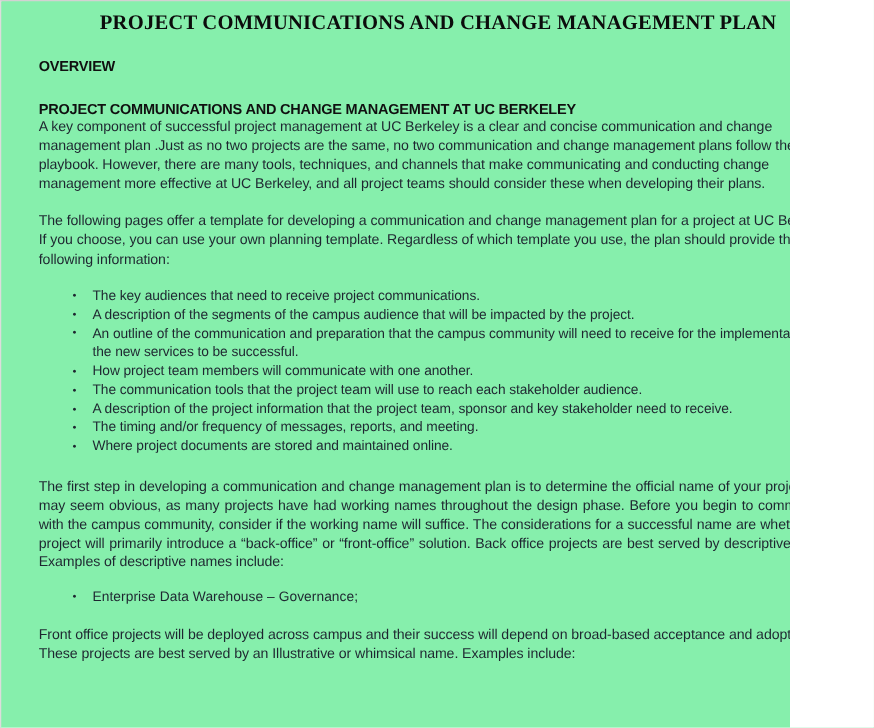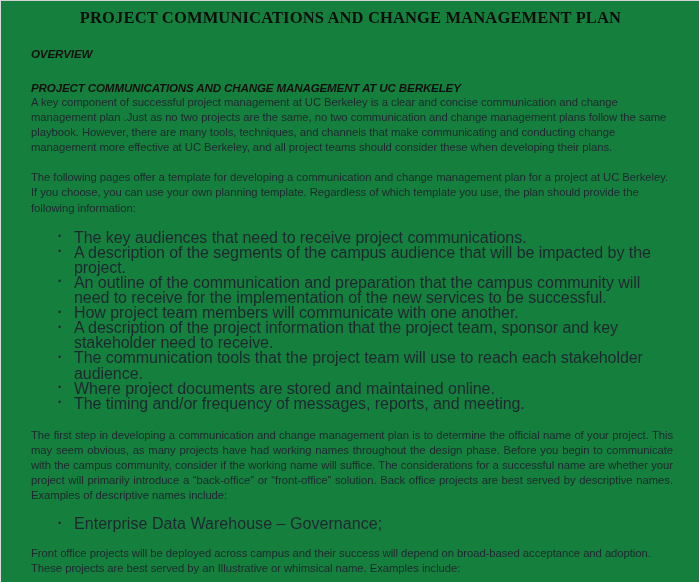--- a/index.html
+++ b/index.html
@@ -12,23 +12,23 @@
     height: 582px;
     overflow: hidden;
     font-family: "Liberation Sans", sans-serif;
     color: #1b1b1b;
     -webkit-font-smoothing: antialiased;
   }
 
   
   #page {
     position: relative;
-    width: 699px;
+    width: 632px;
     height: 582px;
-    background: #15803d;
+    background: #86efac;
     box-sizing: border-box;
     border-top: 1px solid #d2d2d2;
     border-left: 1px solid #dcdcdc;
     overflow: hidden;
   }
 
   #content {
     position: absolute;
     left: 0;
     top: 0;
@@ -56,21 +56,20 @@
   }
 
   h2.section-head {
     font-family: "Liberation Sans", sans-serif;
     font-weight: bold;
     font-size: 11.6px;
     letter-spacing: -0.15px;
     color: #101010;
     margin: 0;
     line-height: 14px;
-    font-style: italic;
   }
 
   h2.section-head.big {
     font-size: 13.2px;
     letter-spacing: -0.2px;
   }
 
   p.body {
     font-size: 11.3px;
     line-height: 15.1px;
@@ -98,21 +97,21 @@
   ul.bullets {
     list-style: none;
     margin: 0;
     padding: 0;
     margin-left: 57px;
     margin-right: 27px;
   }
   ul.bullets li {
     position: relative;
     padding-left: 16px;
-    font-size: 16px;
+    font-size: 11px;
     line-height: 15.1px;
     color: #1e2630;
     letter-spacing: -0.06px;
   }
   ul.bullets li::before {
     content: "\2022";
     position: absolute;
     left: 0;
     top: -0.5px;
     font-size: 9px;
@@ -153,24 +152,24 @@
       <p class="body">The following pages offer a template for developing a communication and change management plan for a project at UC Berkeley. If you choose, you can use your own planning template. Regardless of which template you use, the plan should provide the following information:</p>
     </div>
 
     <div class="sp-list1"></div>
 
     <ul class="bullets" id="requirements-list">
         <li>The key audiences that need to receive project communications.</li>
         <li>A description of the segments of the campus audience that will be impacted by the project.</li>
         <li>An outline of the communication and preparation that the campus community will need to receive for the implementation of the new services to be successful.</li>
         <li>How project team members will communicate with one another.</li>
+        <li>The communication tools that the project team will use to reach each stakeholder audience.</li>
         <li>A description of the project information that the project team, sponsor and key stakeholder need to receive.</li>
-        <li>The communication tools that the project team will use to reach each stakeholder audience.</li>
+        <li>The timing and/or frequency of messages, reports, and meeting.</li>
         <li>Where project documents are stored and maintained online.</li>
-        <li>The timing and/or frequency of messages, reports, and meeting.</li>
       </ul>
 
     <div class="sp-projname"></div>
 
     <div class="block">
       <p class="body justify">The first step in developing a communication and change management plan is to determine the official name of your project. This may seem obvious, as many projects have had working names throughout the design phase. Before you begin to communicate with the campus community, consider if the working name will suffice. The considerations for a successful name are whether your project will primarily introduce a “back-office” or “front-office” solution.  Back office projects are best served by descriptive names. Examples of descriptive names include:</p>
     </div>
 
     <div class="sp-italic"></div>
 

